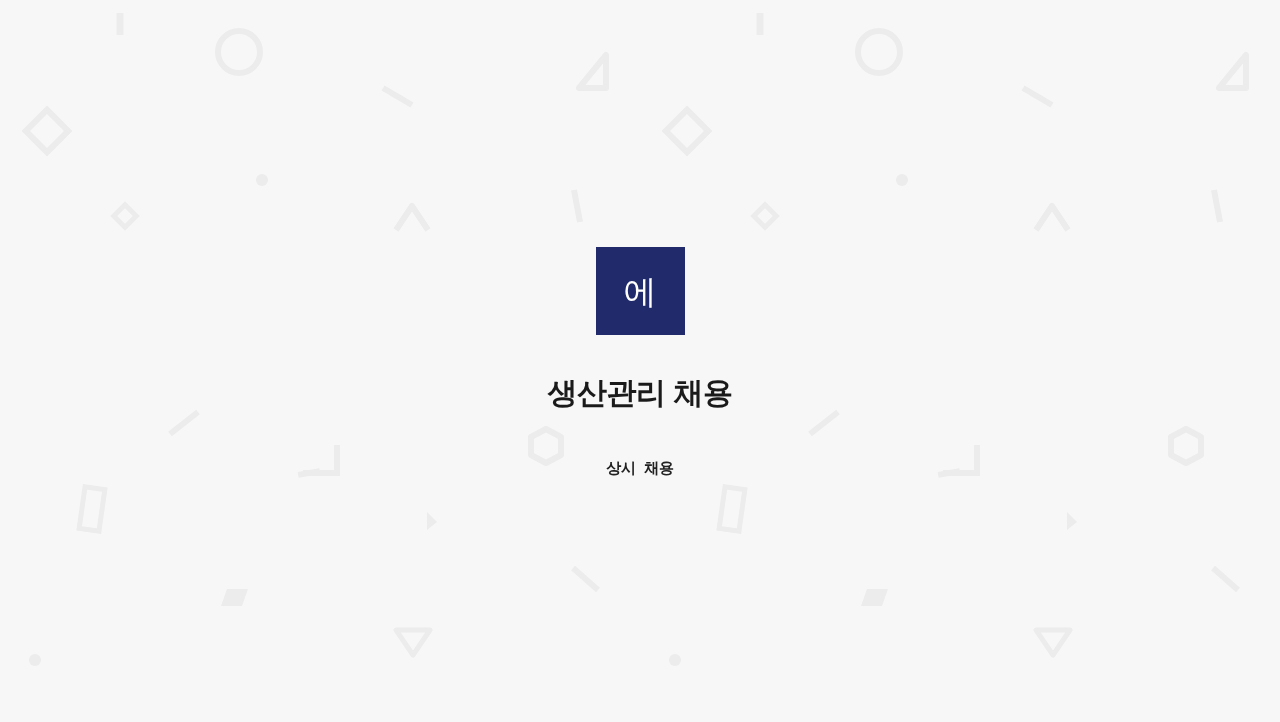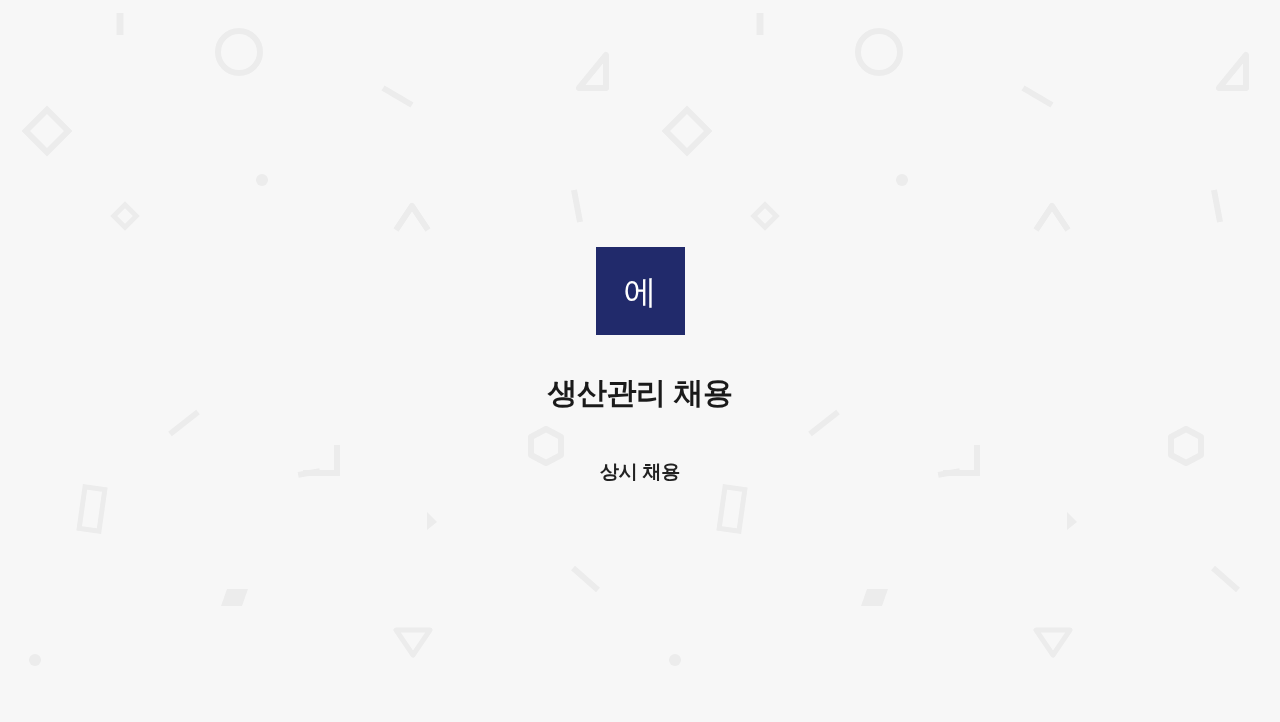--- a/index.html
+++ b/index.html
@@ -83,26 +83,27 @@
     font-size: 30px;
     font-weight: 700;
     color: #1a1a1a;
     line-height: 1.2;
     letter-spacing: -0.5px;
     white-space: nowrap;
   }
 
   .job-period {
     margin-top: 25px;
-    font-size: 19px;
+    font-size: 15px;
     font-weight: 700;
     color: #222222;
     line-height: 1.2;
     letter-spacing: -0.3px;
     white-space: nowrap;
+    font-family: Liberation Mono, monospace;
   }
 </style>
 </head>
 <body>
 
 <div class="poster">
 
   <svg class="pattern-layer" viewBox="0 0 1280 722" width="1280" height="722" aria-hidden="true">
     <defs>
       <pattern id="geoTile" x="0" y="0" width="640" height="722" patternUnits="userSpaceOnUse">

